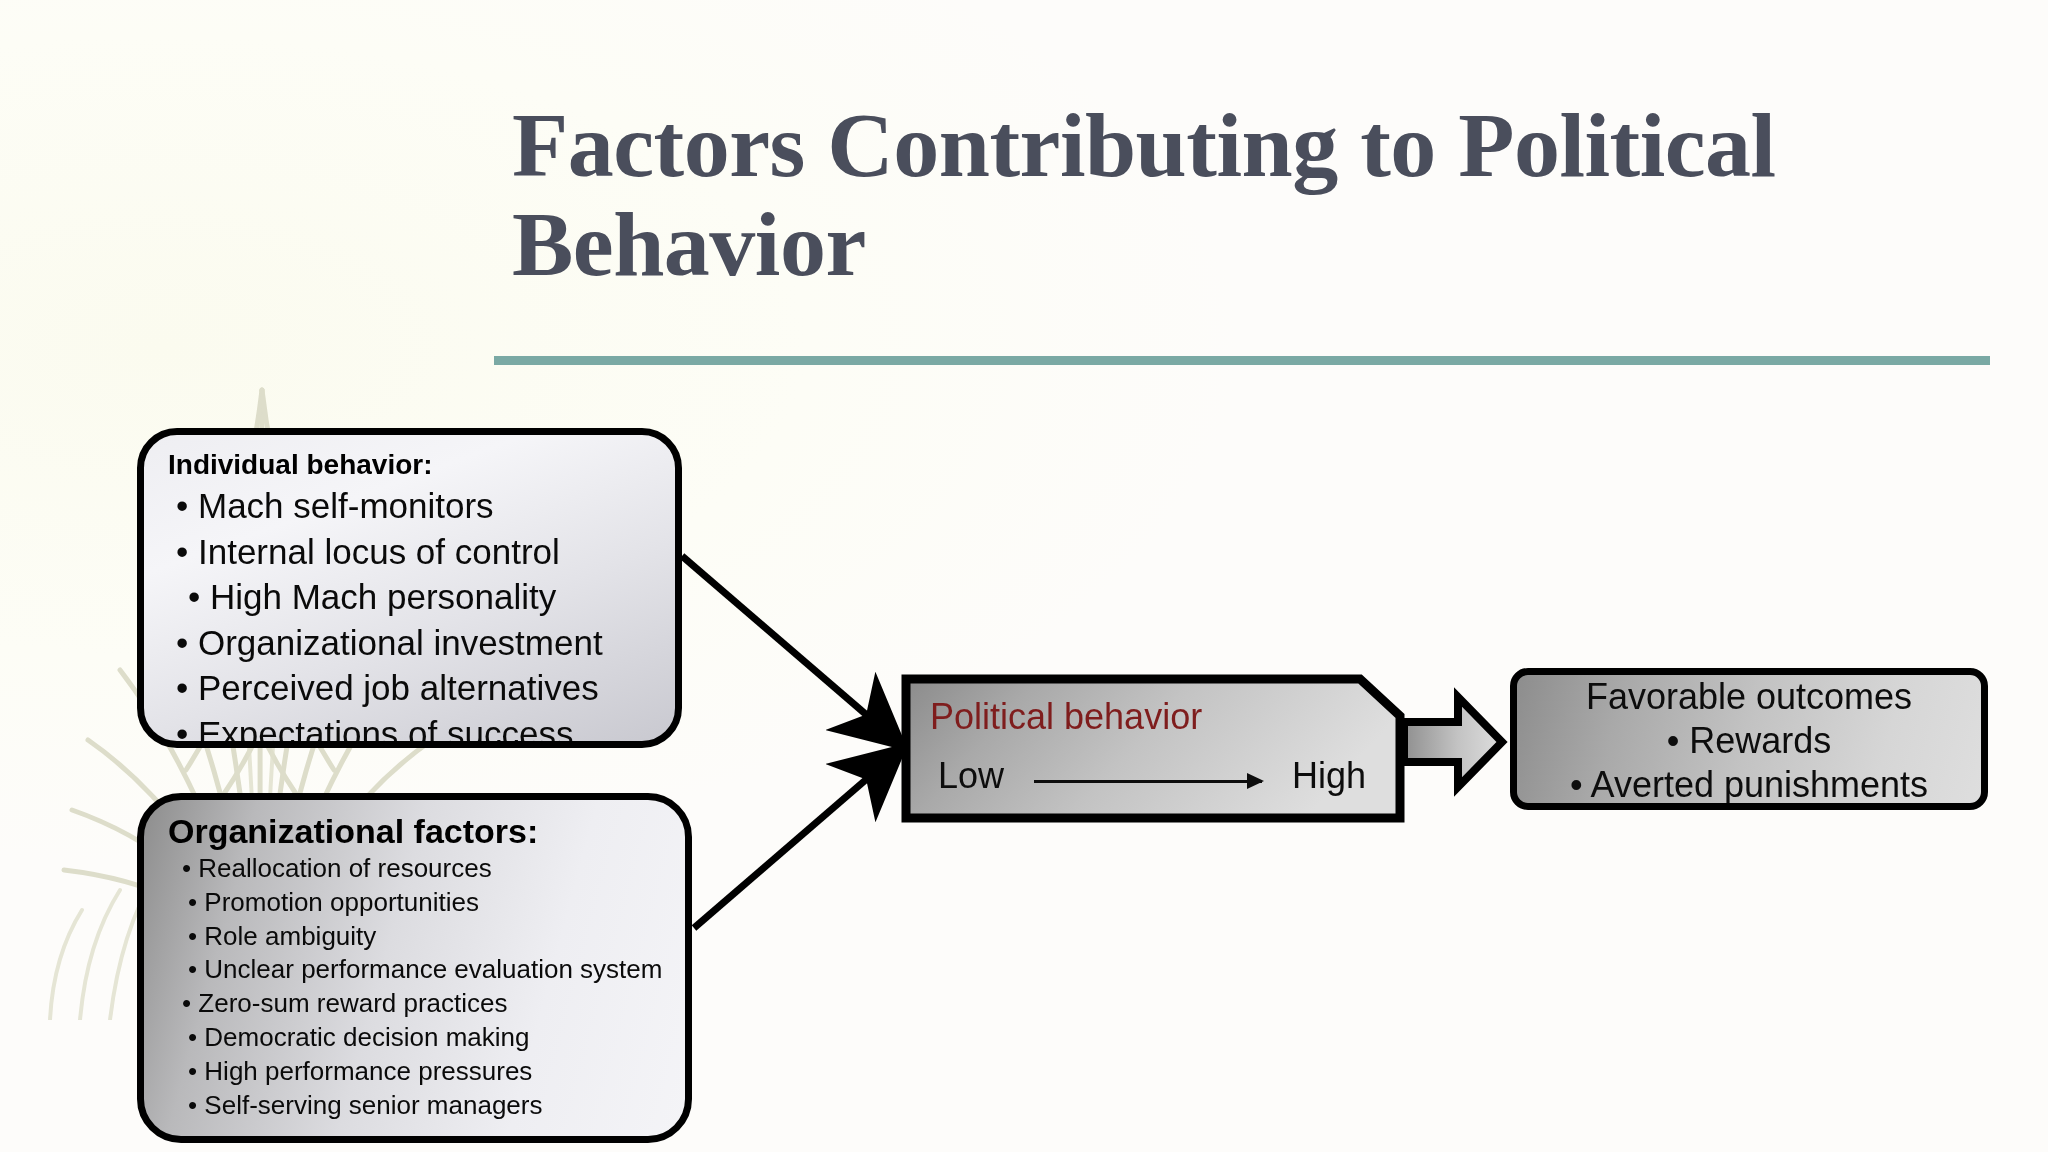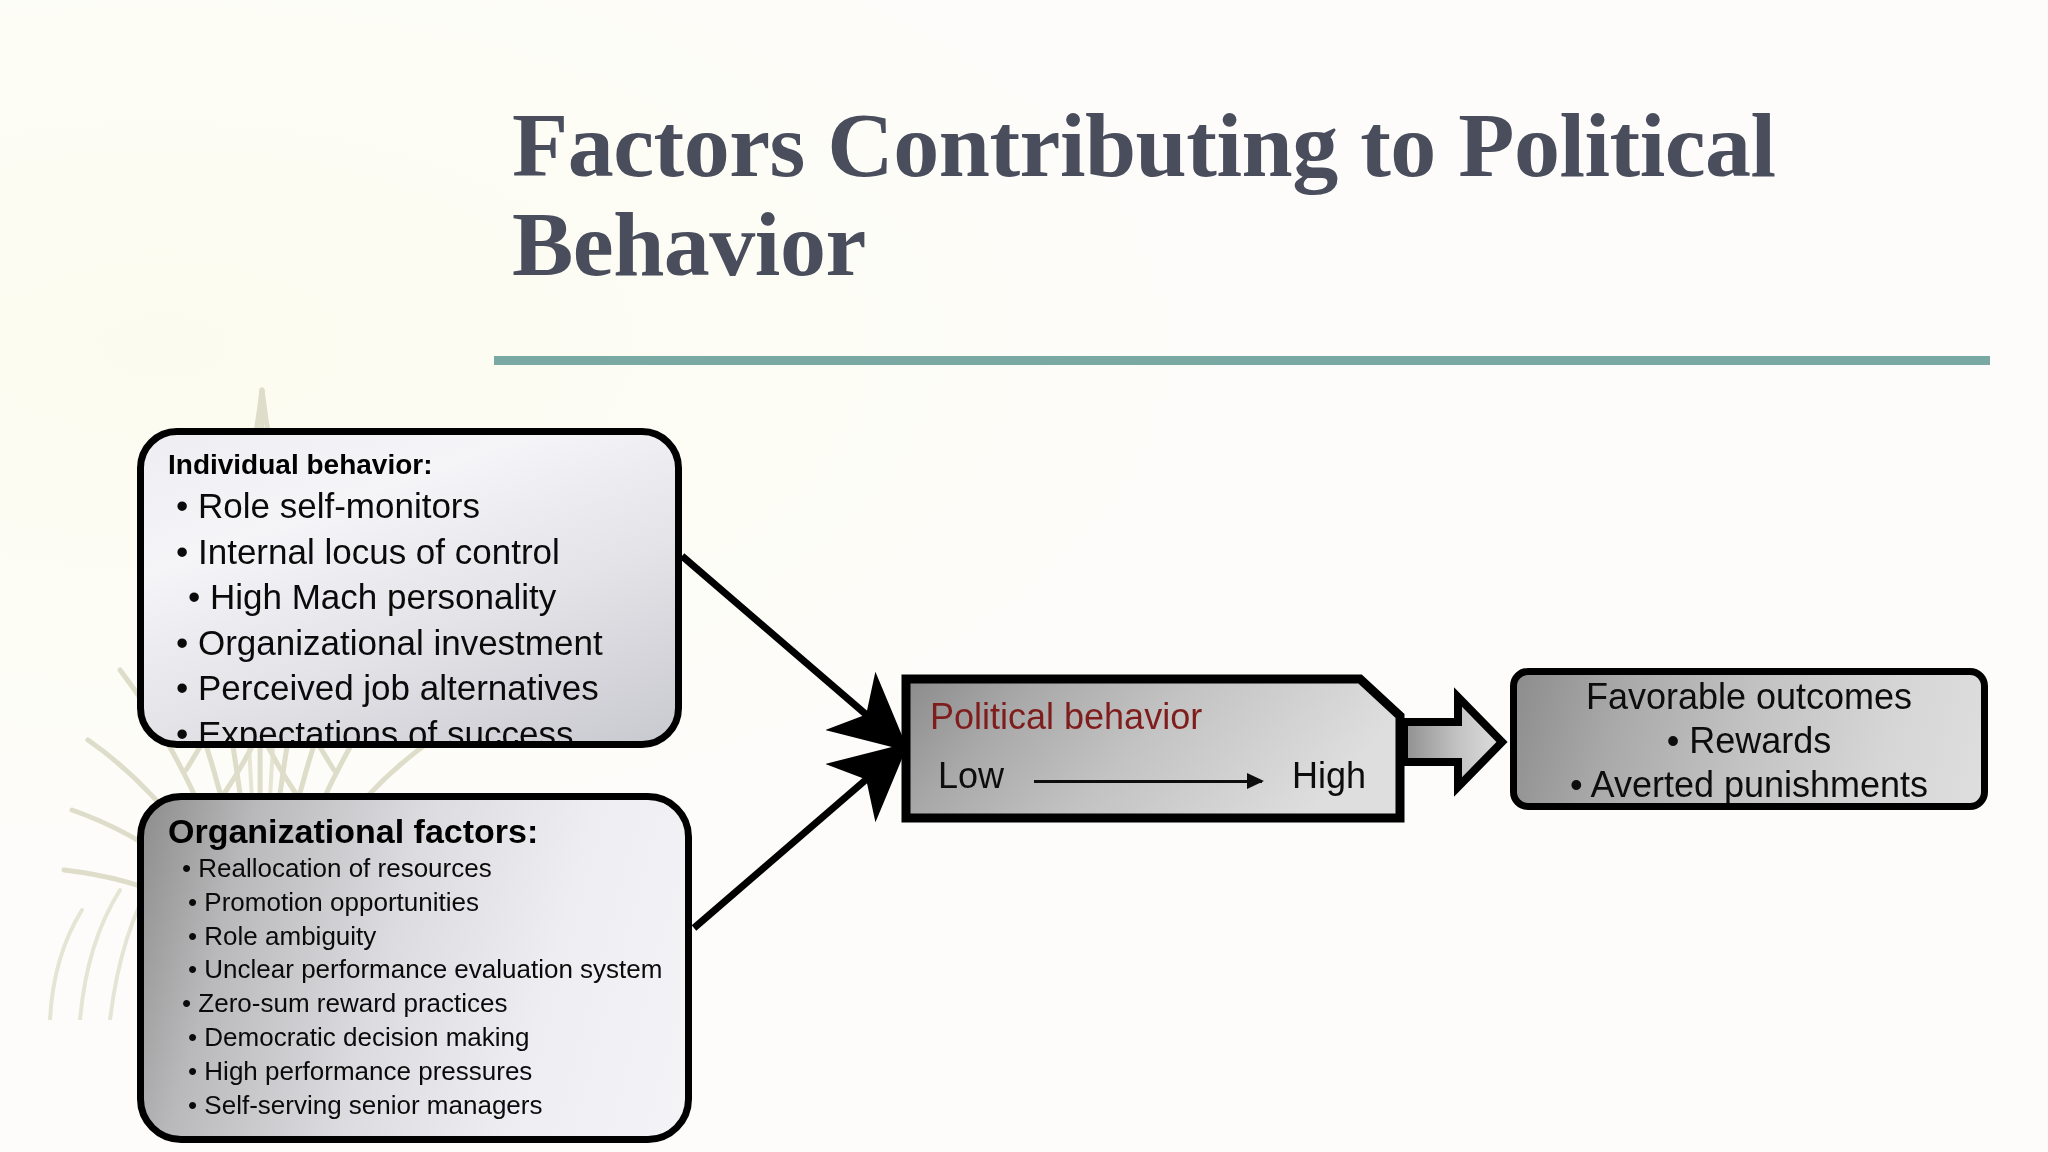--- a/index.html
+++ b/index.html
@@ -256,21 +256,21 @@
 
     <line x1="682" y1="556" x2="898" y2="742" stroke="#000" stroke-width="7" marker-end="url(#ahead)"></line>
 
     <line x1="694" y1="928" x2="898" y2="752" stroke="#000" stroke-width="7" marker-end="url(#ahead)"></line>
 
     <path d="M1404 722 L1458 722 L1458 697 L1502 742 L1458 787 L1458 762 L1404 762 Z" fill="url(#blockgrad)" stroke="#000" stroke-width="8" stroke-linejoin="miter"></path>
   </svg>
 
   <div class="box box-indiv">
     <div class="b-head">Individual behavior:</div>
-    <div class="b-item">• Role self-monitors</div>
+    <div class="b-item">• Mach self-monitors</div>
     <div class="b-item">• Internal locus of control</div>
     <div class="b-item indent">• High Mach personality</div>
     <div class="b-item">• Organizational investment</div>
     <div class="b-item">• Perceived job alternatives</div>
     <div class="b-item">• Expectations of success</div>
   </div>
 
   <div class="box box-org">
     <div class="b-head-sm">Organizational factors:</div>
     <div class="b-item-sm">• Reallocation of resources</div>

